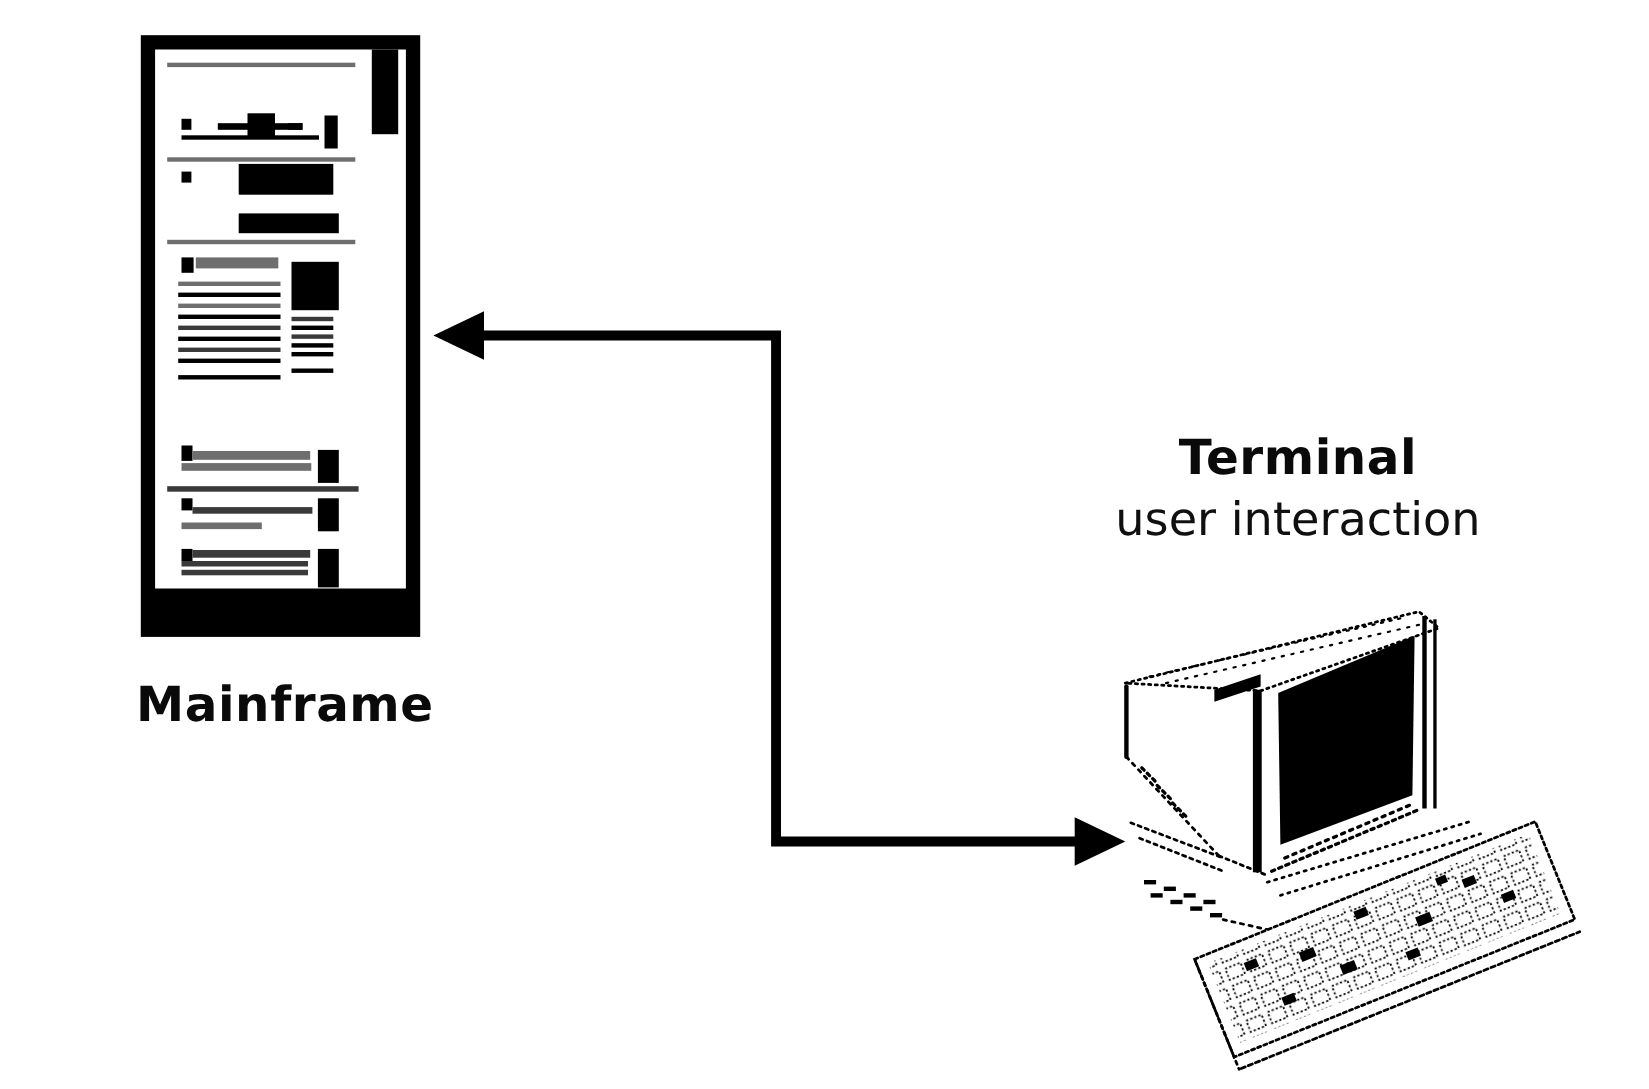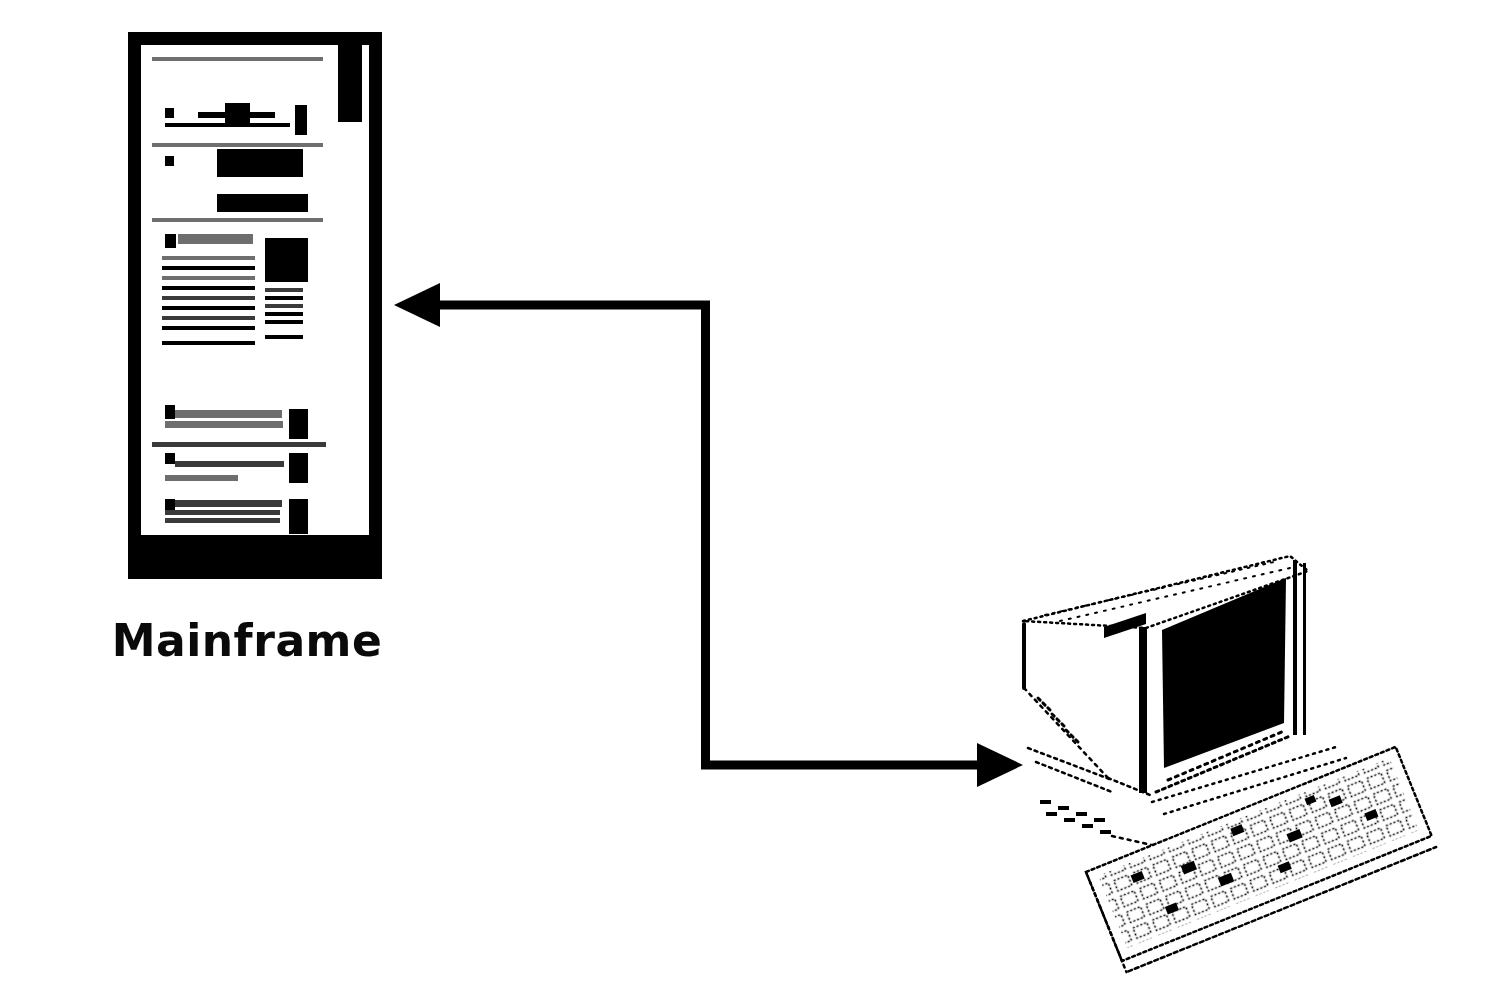--- a/index.html
+++ b/index.html
@@ -8,21 +8,21 @@
   
   .mf{position:absolute;left:128px;top:32px;width:254px;height:547px;background:#000;}
   .mf-page{position:absolute;left:13px;top:13px;width:228px;height:490px;background:#fff;}
   .s{position:absolute;background:#000;}
   .g{background:#6e6e6e;}
   .g2{background:#3a3a3a;}
   
   .node-label{position:absolute;text-align:center;color:#0a0a0a;}
   .node-label h2{margin:0;font-size:44px;font-weight:bold;letter-spacing:0.5px;line-height:1.12;}
   .node-label p{margin:8px 0 0 0;font-size:42px;font-weight:normal;line-height:1.1;color:#101010;}
-  .mf-label{left:0;top:616px;width:494px;}
+  .mf-label{left:12px;top:616px;width:494px;}
   .term-label{left:935px;top:392px;width:490px;}
   svg{position:absolute;left:0;top:0;}
 </style>
 </head>
 <body>
 
 <div id="stage">
 
   <div class="mf">
     <div class="mf-page">
@@ -158,14 +158,18 @@
         <line x1="2" y1="108" x2="334" y2="108" stroke="#000" stroke-width="2.5" stroke-dasharray="4,3"></line>
         <line x1="0" y1="2" x2="0" y2="108" stroke="#000" stroke-width="2.5" stroke-dasharray="3,4"></line>
       </g>
     </g>
   </svg>
 
   <div class="node-label mf-label">
     <h2>Mainframe</h2>
   </div>
 
+  <div class="node-label term-label">
+    <h2>Terminal</h2>
+    <p>user interaction</p>
+  </div>
 
 </div>
 
 </body></html>

